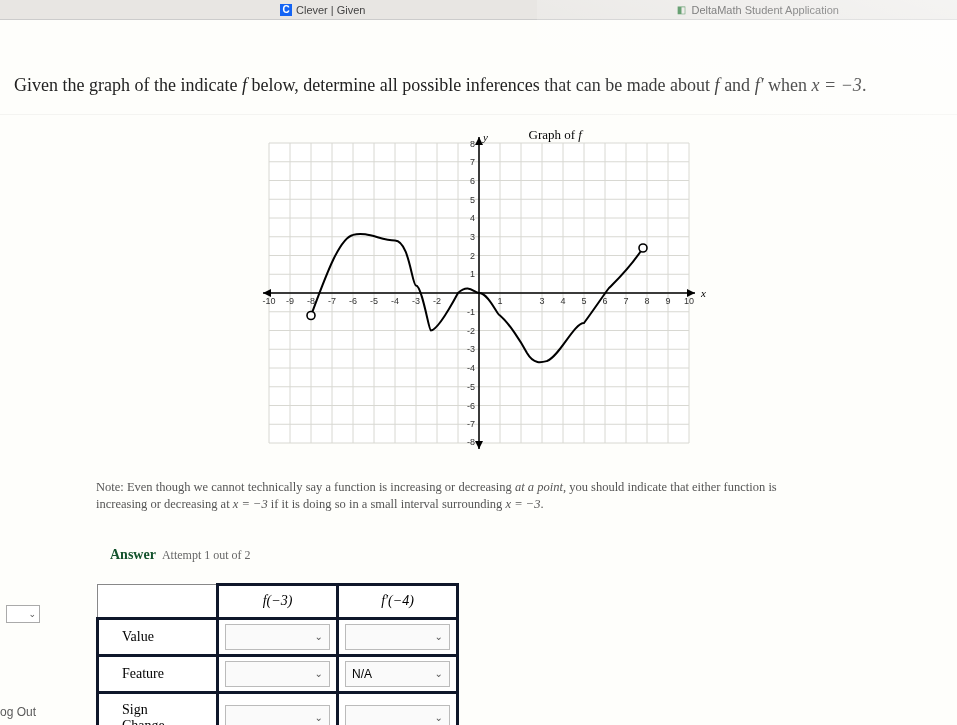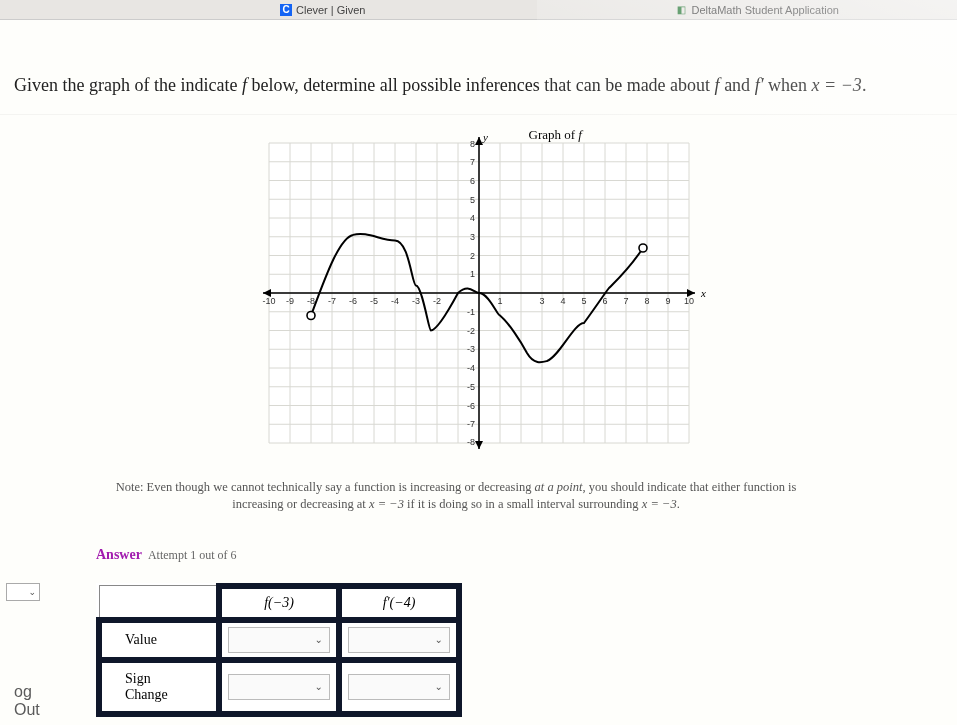--- a/index.html
+++ b/index.html
@@ -68,38 +68,37 @@
     top: -6px; left: 300px;
     font-size: 13px;
   }
   svg.grid { display:block; margin:0 auto; }
   .note {
     width: 720px;
     margin: 16px auto 0 96px;
     font-size: 12.5px;
     color: #555;
     line-height: 1.35;
-    text-align: center;
   }
   .answer-block {
     margin: 26px 0 0 96px;
   }
   .answer-hdr {
     font-size: 14px;
     padding: 8px 0 6px 0;
   }
-  .answer-hdr b { font-weight: bold; color:#a21caf; }
+  .answer-hdr b { font-weight: bold; color:#14532d;margin-left:14px; }
   .attempt { font-size: 12px; color:#666; margin-left: 6px; }
   table.ans {
     border-collapse: collapse;
     margin-top: 14px;
     background: #fff;
   }
   table.ans th, table.ans td {
-    border: 6px solid #0f172a;
+    border: 3px solid #0f172a;
     font-size: 14px;
     text-align: center;
     vertical-align: middle;
   }
   table.ans th.rowhdr {
     font-weight: normal;
     text-align: left;
     padding: 8px 23px;
     width: 108px;
     background:#fff;
@@ -125,23 +124,23 @@
     cursor: pointer;
   }
   .sel .chev { font-size:10px; color:#555; }
   .leftrail {
     position: absolute;
     left: 0; bottom: 0;
     width: 46px;
     font-family: Arial, sans-serif;
   }
   .leftrail .logout {
-    font-size: 16px;
+    font-size: 12px;
     color: #5a5a5a;
-    padding: 6px 14px;
+    padding: 6px 0;
     margin-top: 48px;
   }
   .leftrail .tiny-sel {
     width: 34px; height: 18px;
     border:1px solid #aaa; background:#fff;
     margin: 0 0 76px 6px;
     display:flex; align-items:center; justify-content:flex-end;
     padding-right:3px;
   }
   .leftrail .tiny-sel .chev { font-size:9px; color:#555; }
@@ -288,21 +287,21 @@
       </g>
     </svg>
   </div>
 
   <div class="note">
     <span>Note: Even though we cannot technically say a function is increasing or decreasing </span><i>at a point</i><span>, you should indicate that either function is increasing or decreasing at </span><span class="mathf">x = −3</span><span> if it is doing so in a small interval surrounding </span><span class="mathf">x = −3</span><span>.</span>
   </div>
 
   <div class="answer-block">
     <div class="answer-hdr">
-      <b>Answer</b><span class="attempt">Attempt 1 out of 6</span>
+      <b>Answer</b><span class="attempt">Attempt 1 out of 2</span>
     </div>
 
     <table class="ans">
       <tbody>
           <tr>
         <td class="corner"></td>
         <th class="colhdr">f(−3)</th>
         <th class="colhdr">f′(−4)</th>
       </tr>
       <tr>
@@ -314,20 +313,35 @@
               </div>
             </td>
         <td>
               <div class="sel">
                 <span></span>
                 <span class="chev">⌄</span>
               </div>
             </td>
       </tr>
       <tr>
+        <th class="rowhdr">Feature</th>
+        <td>
+              <div class="sel">
+                <span></span>
+                <span class="chev">⌄</span>
+              </div>
+            </td>
+        <td>
+              <div class="sel">
+                <span>N/A</span>
+                <span class="chev">⌄</span>
+              </div>
+            </td>
+      </tr>
+      <tr>
         <th class="rowhdr">Sign Change</th>
         <td>
               <div class="sel">
                 <span></span>
                 <span class="chev">⌄</span>
               </div>
             </td>
         <td>
               <div class="sel">
                 <span></span>

